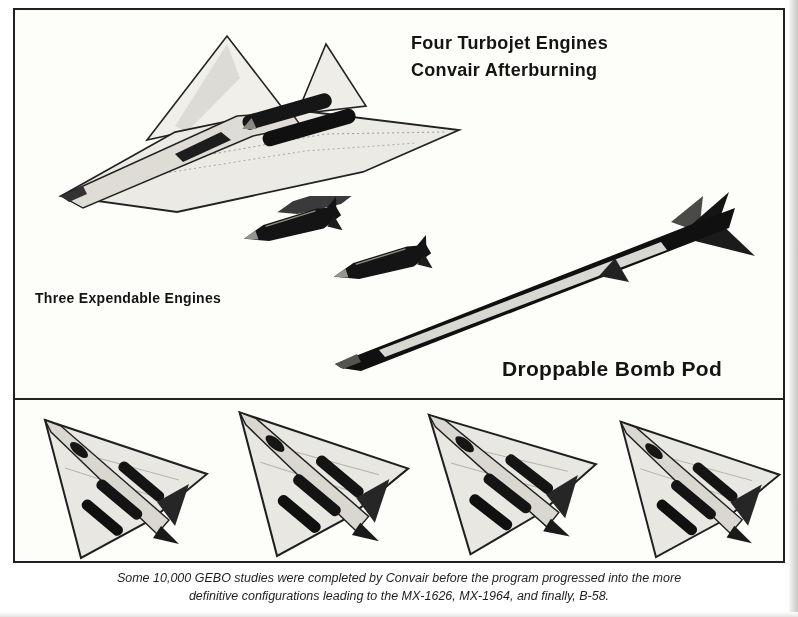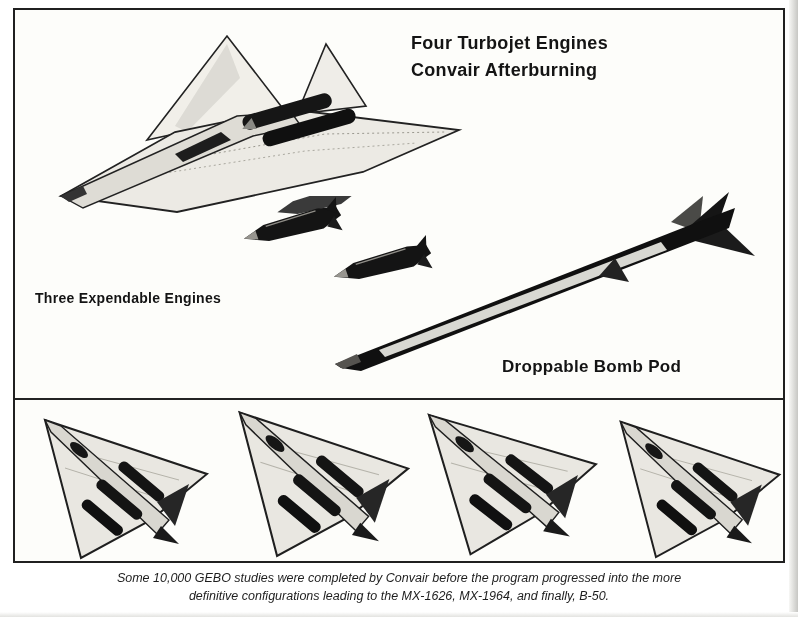--- a/index.html
+++ b/index.html
@@ -12,21 +12,21 @@
     background:linear-gradient(#ffffff,#e3e3e0); }
 
   .figure-frame { position:absolute; left:13px; top:8px; width:772px; height:555px;
     border:2px solid #202020; background:#fdfdfa; }
 
   .illus { position:absolute; }
 
   .fig-label { position:absolute; font-weight:bold; color:#141414; letter-spacing:.3px; }
   .label-four { left:396px; top:20px; font-size:18px; line-height:1.5; }
   .label-three { left:20px; top:280px; font-size:14px; }
-  .label-pod  { left:487px; top:347px; font-size:17px; }
+  .label-pod  { left:487px; top:347px; font-size:21px; }
 
   .divider { position:absolute; left:0; top:388px; width:100%; height:2px; background:#232323; }
 
   .caption { position:absolute; left:0; top:570px; width:100%; text-align:center;
     font-style:italic; font-size:12.5px; line-height:1.4; color:#1e1e1e; }
 </style>
 </head>
 <body>
 
 <div class="page">
@@ -133,18 +133,18 @@
         </g>
       <g transform="translate(588,10) scale(0.98)">
           <use href="#gp"></use>
         </g>
     </svg>
 
   </div>
 
   <div class="caption">
     <div>Some 10,000 GEBO studies were completed by Convair before the program progressed into the more</div>
-    <div>definitive configurations leading to the MX-1626, MX-1964, and finally, B-50.</div>
+    <div>definitive configurations leading to the MX-1626, MX-1964, and finally, B-58.</div>
   </div>
 
   <div class="scan-edge-right"></div>
   <div class="scan-edge-bottom"></div>
 </div>
 
 </body></html>

